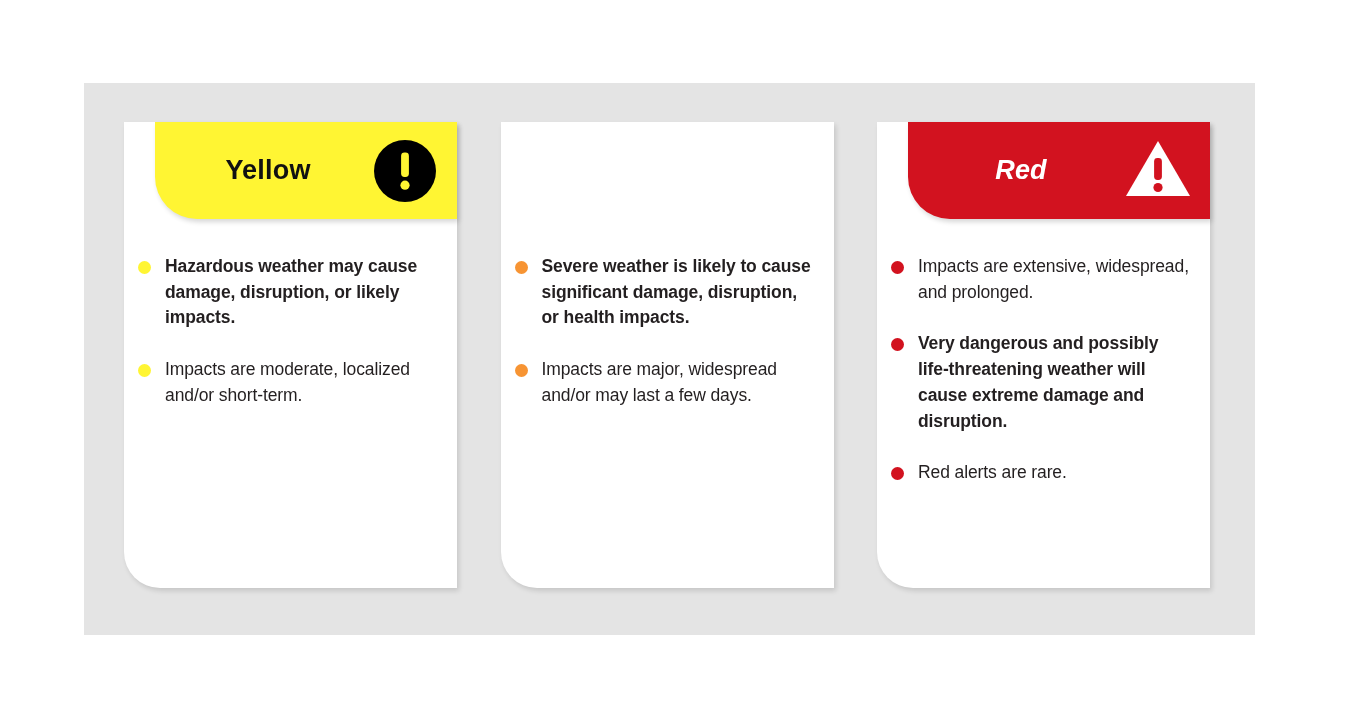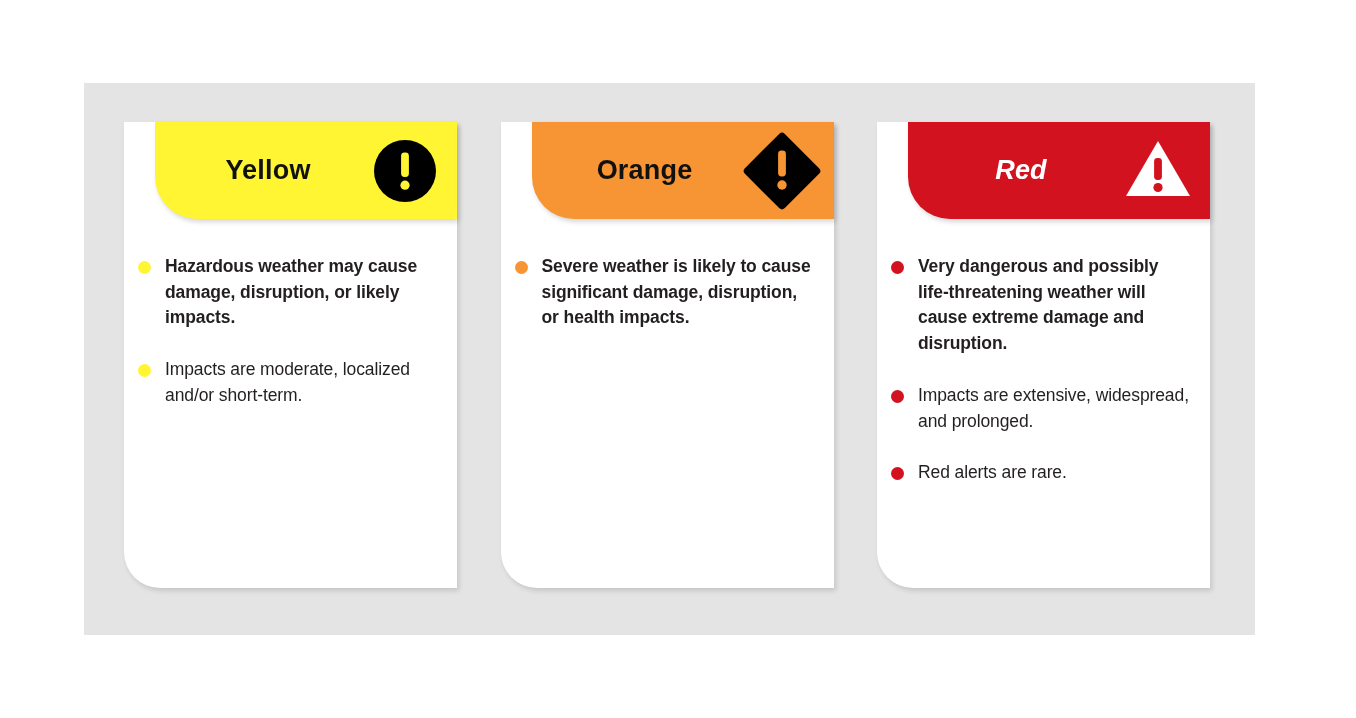--- a/index.html
+++ b/index.html
@@ -157,57 +157,51 @@
           <span class="bullet-text">Hazardous weather may cause damage, disruption, or likely impacts.</span>
         </div>
         <div class="bullet-row">
           <span class="dot"></span>
           <span class="bullet-text">Impacts are moderate, localized and/or short-term.</span>
         </div>
       </div>
     </div>
 
     <div class="card orange">
-      <div class="banner">
-        <div class="banner-title">Orange</div>
-        <div class="banner-icon">
-          <svg viewBox="0 0 92 92" xmlns="http://www.w3.org/2000/svg">
-            <rect x="17.8" y="17.8" width="56.4" height="56.4" rx="4" fill="#000000" transform="rotate(45 46 46)"></rect>
-            <rect x="42.1" y="25.5" width="7.8" height="26" rx="3.4" fill="#f79433"></rect>
-            <circle cx="46" cy="60.0" r="4.7" fill="#f79433"></circle>
-          </svg>
-        </div>
-      </div>
       <div class="bullets">
         <div class="bullet-row strong">
           <span class="dot"></span>
           <span class="bullet-text">Severe weather is likely to cause significant damage, disruption, or health impacts.</span>
+        </div>
+        <div class="bullet-row">
+          <span class="dot"></span>
+          <span class="bullet-text">Impacts are major, widespread and/or may last a few days.</span>
         </div>
       </div>
     </div>
 
     <div class="card red">
       <div class="banner">
         <div class="banner-title">Red</div>
         <div class="banner-icon">
           <svg viewBox="0 0 92 92" xmlns="http://www.w3.org/2000/svg">
             <path d="M46 16 L78 71 L14 71 Z" fill="#ffffff"></path>
             <rect x="42.1" y="33" width="7.8" height="22" rx="3.4" fill="#d2121f"></rect>
             <circle cx="46" cy="62.5" r="4.6" fill="#d2121f"></circle>
           </svg>
         </div>
       </div>
       <div class="bullets">
+        <div class="bullet-row">
+          <span class="dot"></span>
+          <span class="bullet-text">Impacts are extensive, widespread, and prolonged.</span>
+        </div>
         <div class="bullet-row strong">
           <span class="dot"></span>
           <span class="bullet-text">Very dangerous and possibly life-threatening weather will cause extreme damage and disruption.</span>
-        </div>
-        <div class="bullet-row">
-          <span class="dot"></span>
-          <span class="bullet-text">Impacts are extensive, widespread, and prolonged.</span>
         </div>
         <div class="bullet-row">
           <span class="dot"></span>
           <span class="bullet-text">Red alerts are rare.</span>
         </div>
       </div>
     </div>
 
   </div>
 </div>

